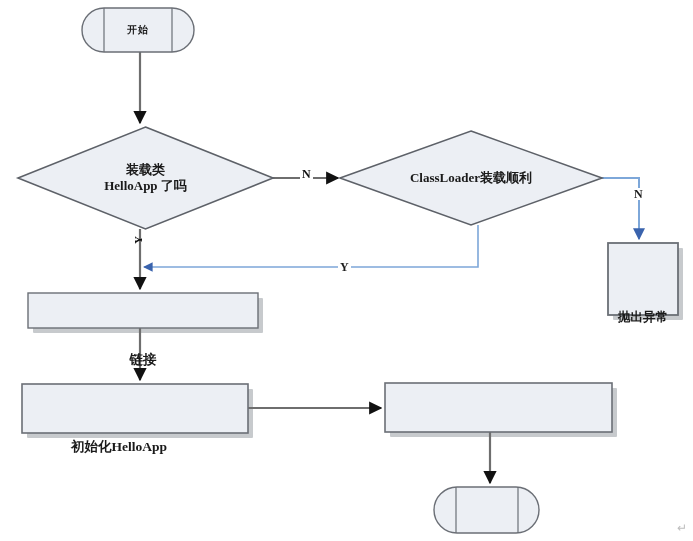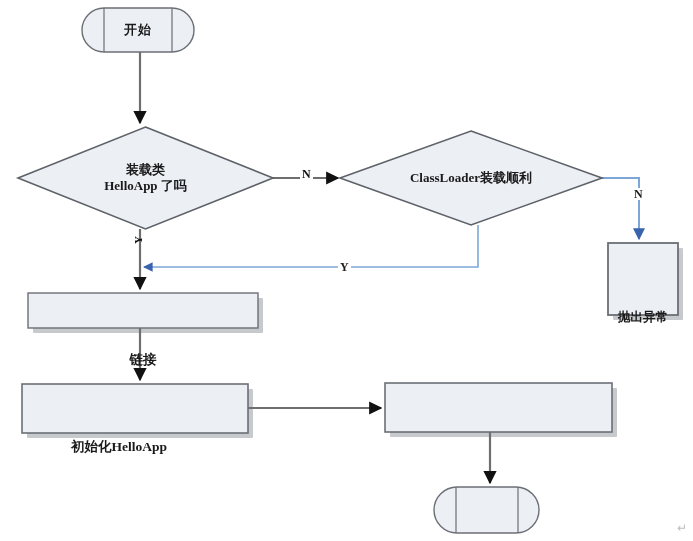--- a/index.html
+++ b/index.html
@@ -29,21 +29,21 @@
     display: flex;
     align-items: center;
     justify-content: center;
     text-align: center;
     color: #1a1a1a;
     font-weight: bold;
     line-height: 1.25;
     pointer-events: none;
     white-space: pre-line;
   }
-  .lbl-terminator { font-size: 13px; letter-spacing: 1px; text-align: right; }
+  .lbl-terminator { font-size: 10px; letter-spacing: 1px; text-align: right; }
   .lbl-process    { font-size: 13.5px; margin-top: 39px; }
   .lbl-decision   { font-size: 13px; }
   .edge-label {
     position: absolute;
     color: #111111;
     font-size: 12px;
     font-weight: bold;
     font-family: "Liberation Serif", "DejaVu Serif", serif;
     background: #ffffff;
     padding: 0 2px;

